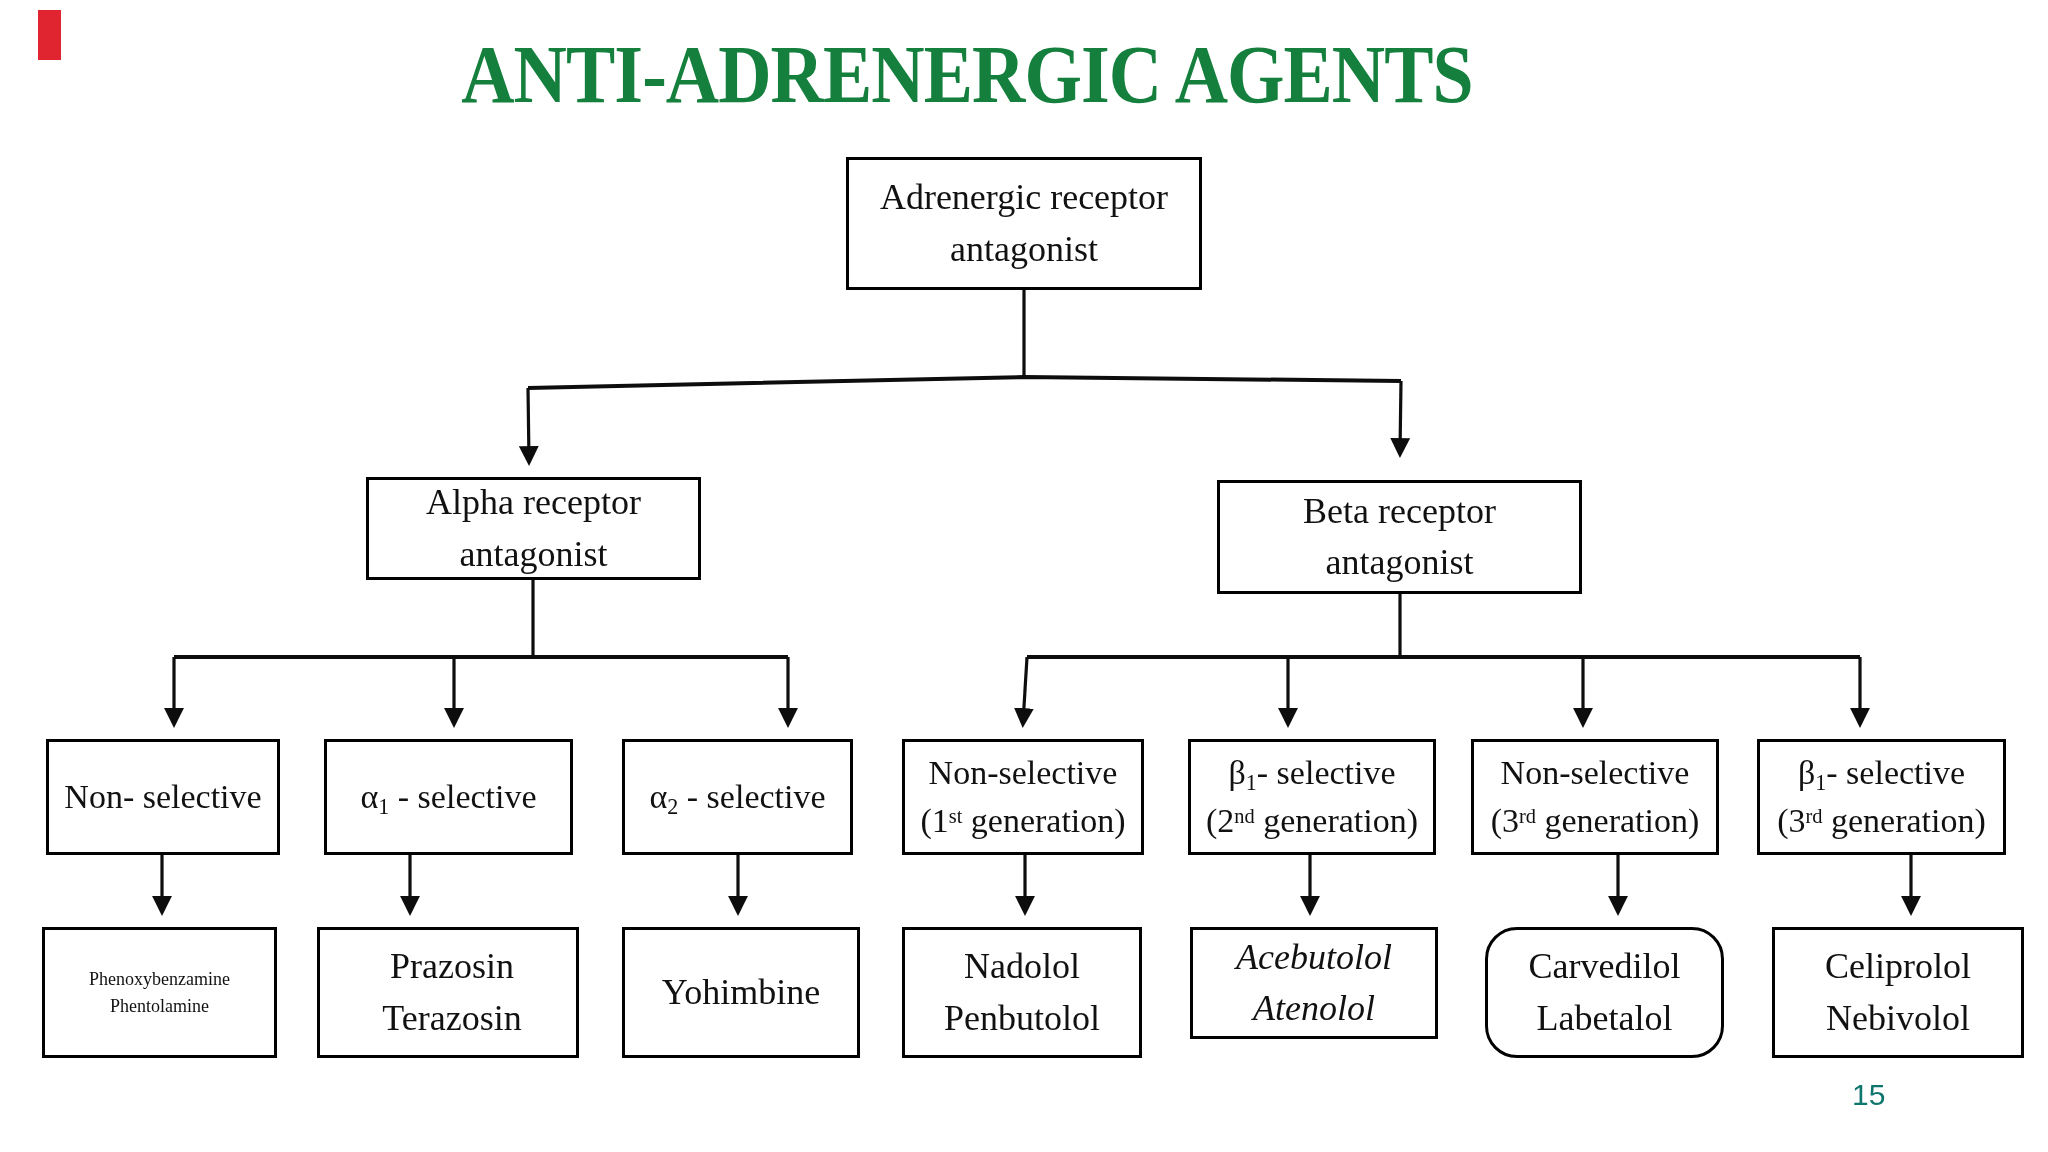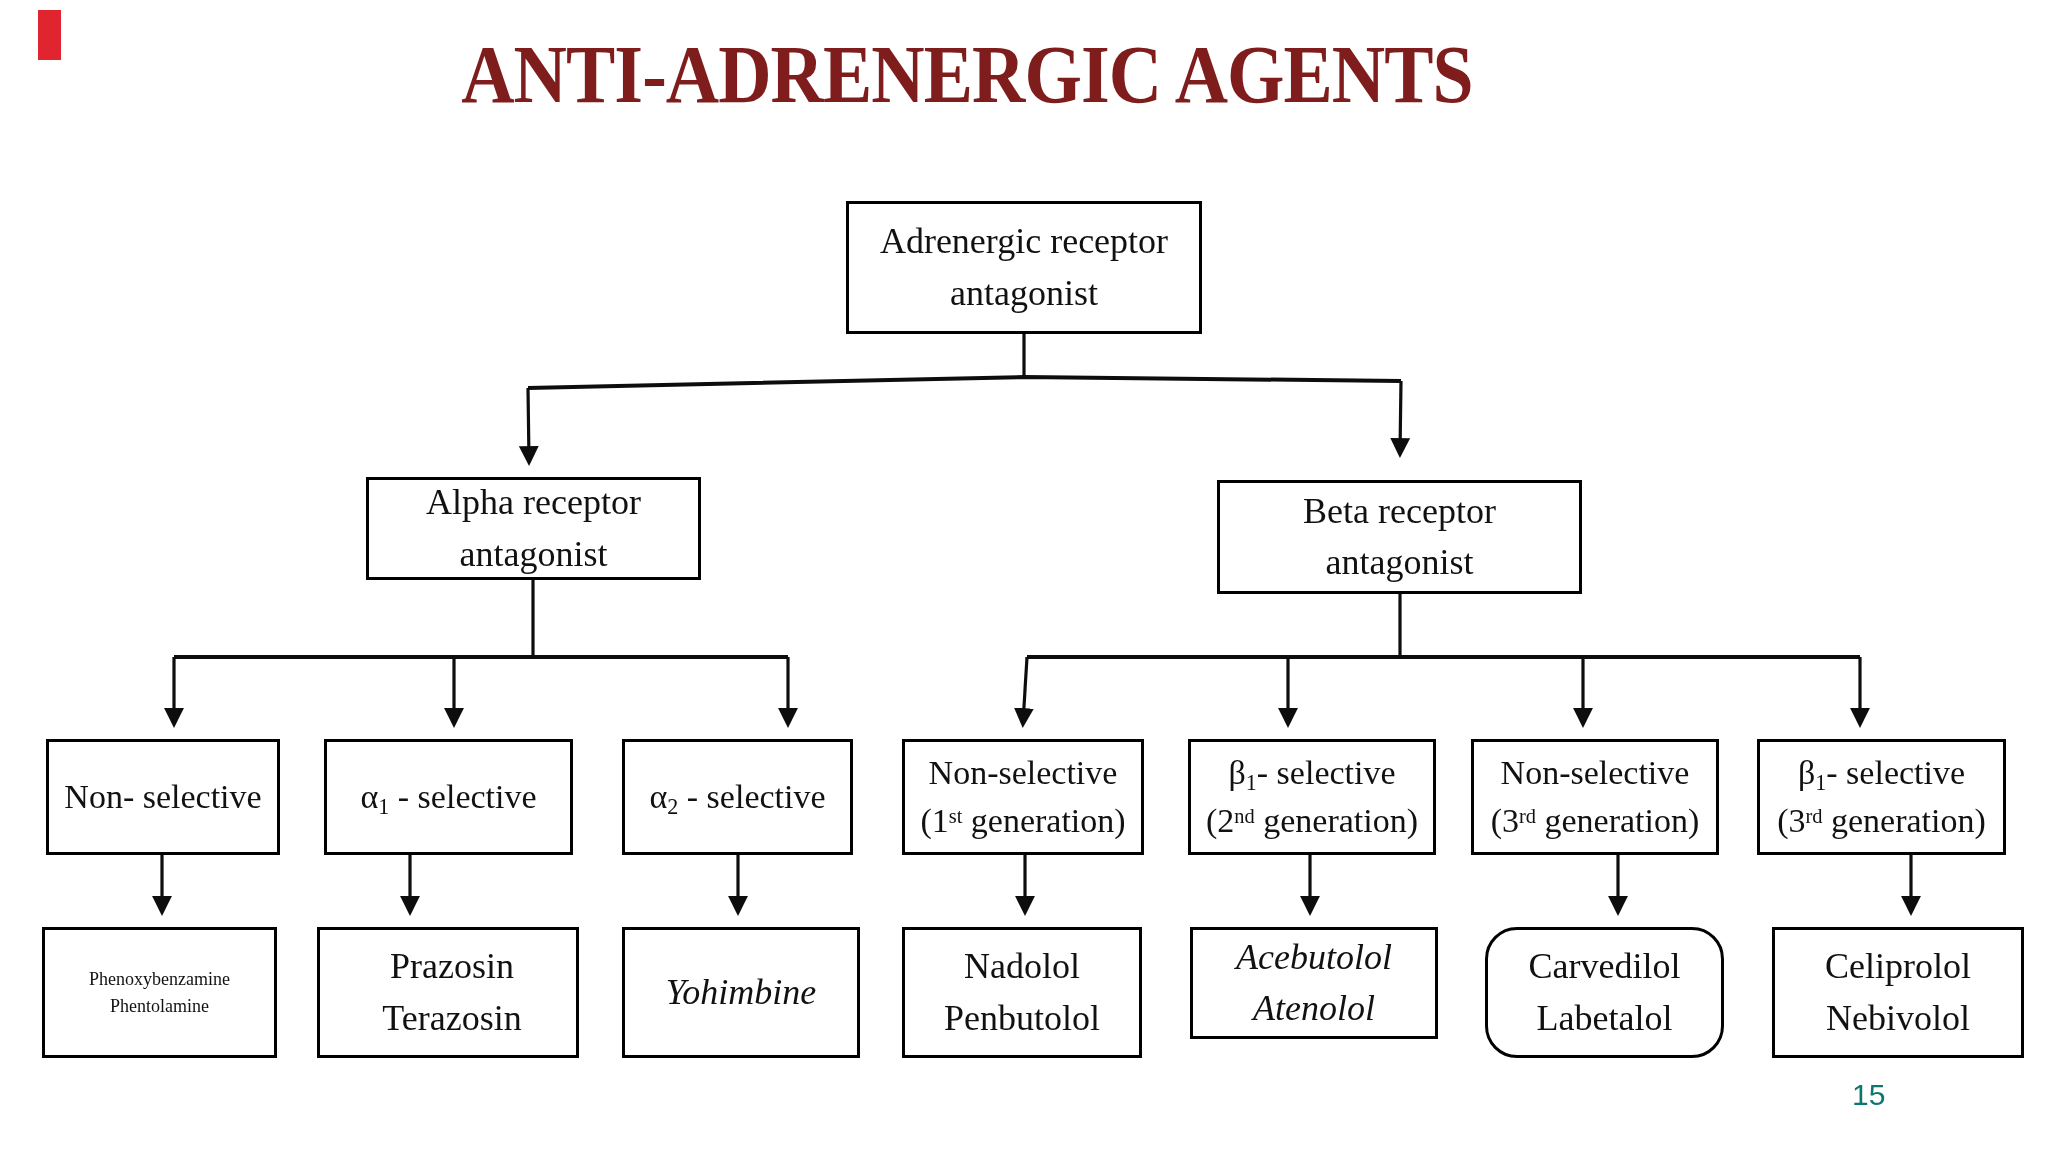--- a/index.html
+++ b/index.html
@@ -13,21 +13,21 @@
   }
   .corner-marker{
     position:absolute;left:38px;top:10px;width:23px;height:50px;
   }
   .title{
     position:absolute;left:0;top:28px;width:1934px;
     text-align:center;
     font-weight:bold;
     font-size:82px;
     letter-spacing:-1px;
-    color:#7f1d1d;
+    color:#15803d;
     white-space:nowrap;
   }
   .title .squeeze{
     display:inline-block;
     transform:scaleX(0.90);
     transform-origin:center;
   }
   svg.wires{position:absolute;left:0;top:0;pointer-events:none;}
   .node{
     position:absolute;
@@ -92,21 +92,21 @@
       <path d="M162,855 L162,911" marker-end="url(#arrow)"></path>
       <path d="M410,855 L410,911" marker-end="url(#arrow)"></path>
       <path d="M738,855 L738,911" marker-end="url(#arrow)"></path>
       <path d="M1025,855 L1025,911" marker-end="url(#arrow)"></path>
       <path d="M1310,855 L1310,911" marker-end="url(#arrow)"></path>
       <path d="M1618,855 L1618,911" marker-end="url(#arrow)"></path>
       <path d="M1911,855 L1911,911" marker-end="url(#arrow)"></path>
     </g>
   </svg>
 
-  <div class="node" style="left:846px;top:157px;width:356px;height:133px;margin-top:44px;">
+  <div class="node" style="left:846px;top:157px;width:356px;height:133px;">
     <div class="nline">Adrenergic receptor</div>
     <div class="nline">antagonist</div>
   </div>
 
   <div class="node" style="left:366px;top:477px;width:335px;height:103px;">
     <div class="nline">Alpha receptor</div>
     <div class="nline">antagonist</div>
   </div>
   <div class="node" style="left:1217px;top:480px;width:365px;height:114px;">
     <div class="nline">Beta receptor</div>
@@ -141,21 +141,21 @@
   </div>
 
   <div class="node small-text" style="left:42px;top:927px;width:235px;height:131px;">
     <div class="nline">Phenoxybenzamine</div>
     <div class="nline">Phentolamine</div>
   </div>
   <div class="node" style="left:317px;top:927px;width:262px;height:131px;padding-left:8px;">
     <div class="nline">Prazosin</div>
     <div class="nline">Terazosin</div>
   </div>
-  <div class="node" style="left:622px;top:927px;width:238px;height:131px;font-style:italic;">
+  <div class="node" style="left:622px;top:927px;width:238px;height:131px;">
     <div class="nline">Yohimbine</div>
   </div>
   <div class="node" style="left:902px;top:927px;width:240px;height:131px;">
     <div class="nline">Nadolol</div>
     <div class="nline">Penbutolol</div>
   </div>
   <div class="node" style="left:1190px;top:927px;width:248px;height:112px;font-style:italic;">
     <div class="nline">Acebutolol</div>
     <div class="nline">Atenolol</div>
   </div>

